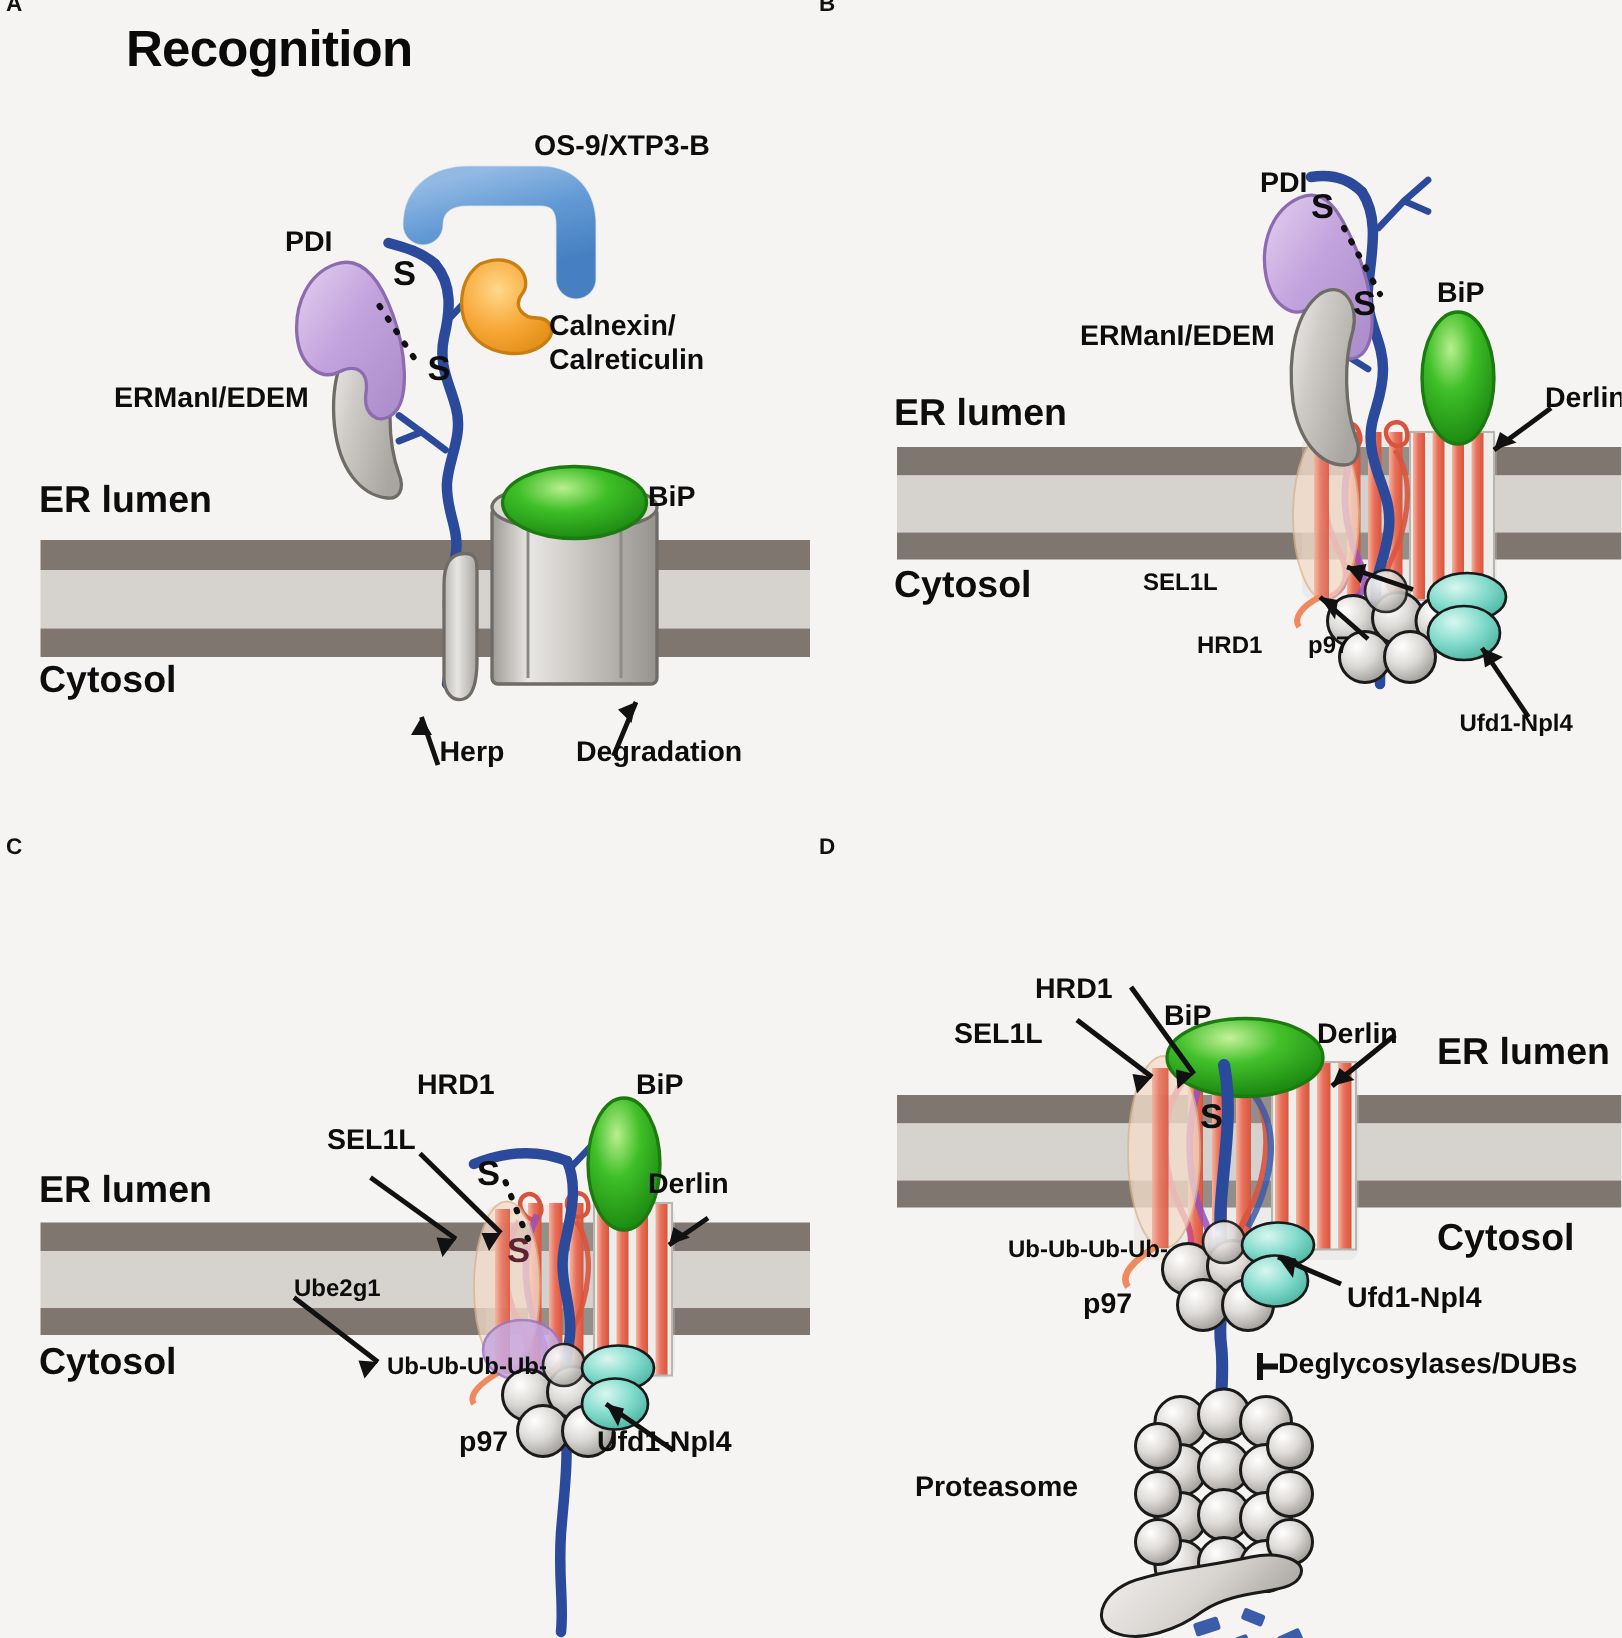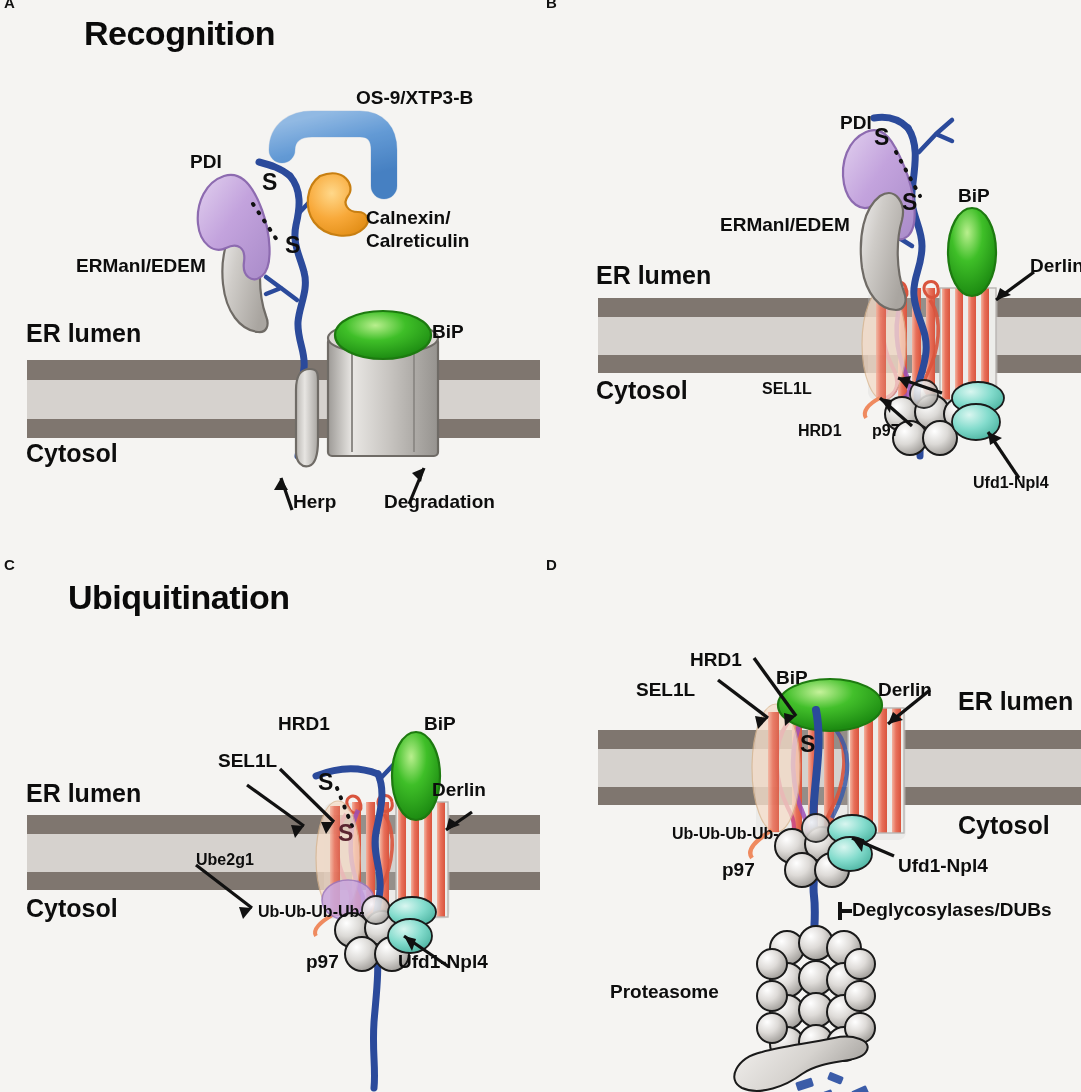--- a/index.html
+++ b/index.html
@@ -299,21 +299,20 @@
   <div class="lbl lbl-sm" style="left:258px;top:423px;">HRD1</div>
   <div class="lbl lbl-sm" style="left:332px;top:423px;">p97</div>
   <div class="lbl lbl-sm" style="left:433px;top:475px;">Ufd1-Npl4</div>
   <div class="lbl lbl-s-sulf" style="left:334px;top:125px;">S</div>
   <div class="lbl lbl-s-sulf" style="left:362px;top:190px;">S</div>
 </div>
 
 <div class="panel" id="panel-c">
 
   <div class="panel-letter" style="left:4px;top:16px;">C</div>
-  <div class="panel-title" style="left:68px;top:38px;">Ubiquitination</div>
 
   <svg width="540" height="552" viewBox="0 0 540 552" class="nolayout">
     <defs>
       <radialGradient id="cGreen" cx="40%" cy="28%" r="72%">
         <stop offset="0%" stop-color="#b9ef8e"></stop>
             <stop offset="45%" stop-color="#3fbf28"></stop>
         <stop offset="100%" stop-color="#1d8c12"></stop>
       </radialGradient>
       <linearGradient id="cSalmon" x1="0" y1="0" x2="1" y2="0">
         <stop offset="0%" stop-color="#f3b39f"></stop>

